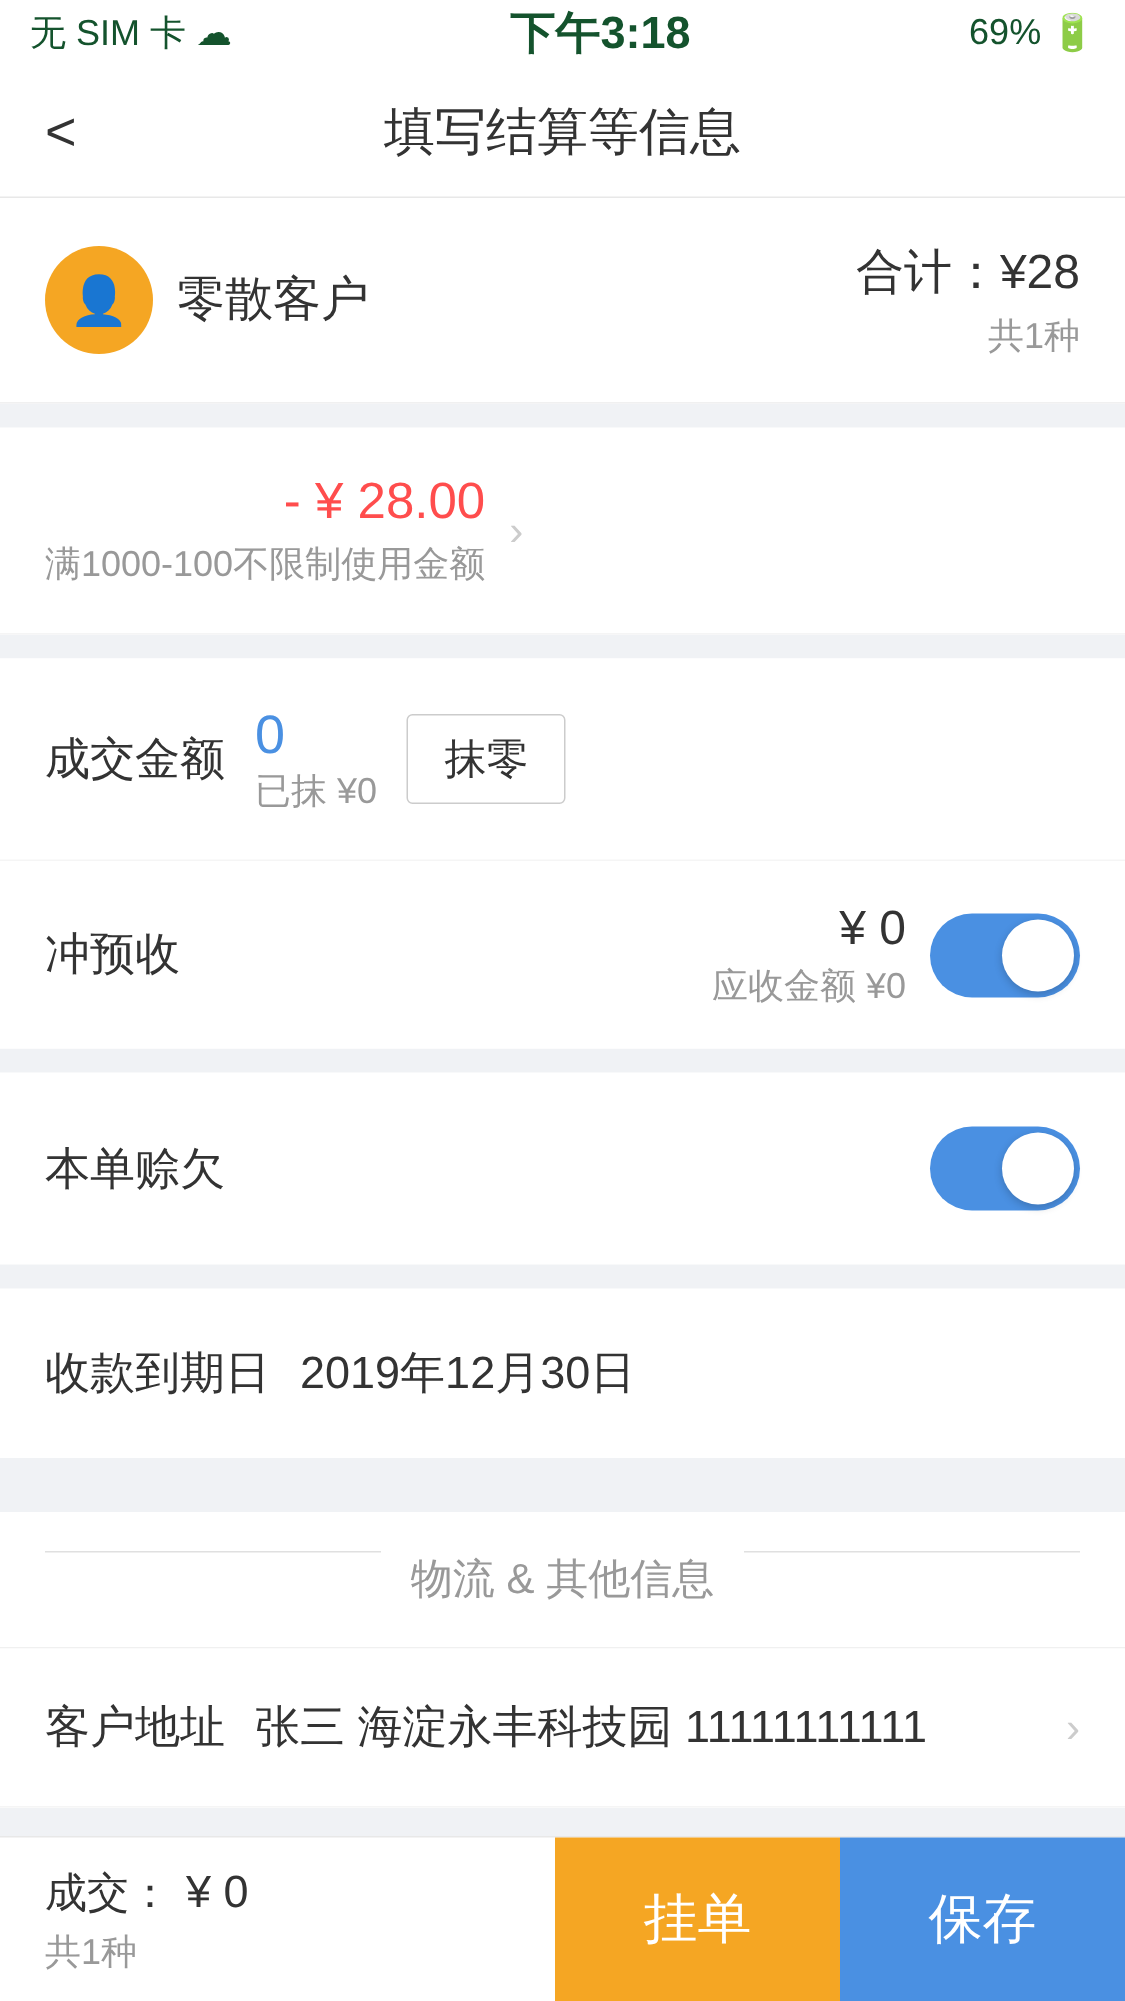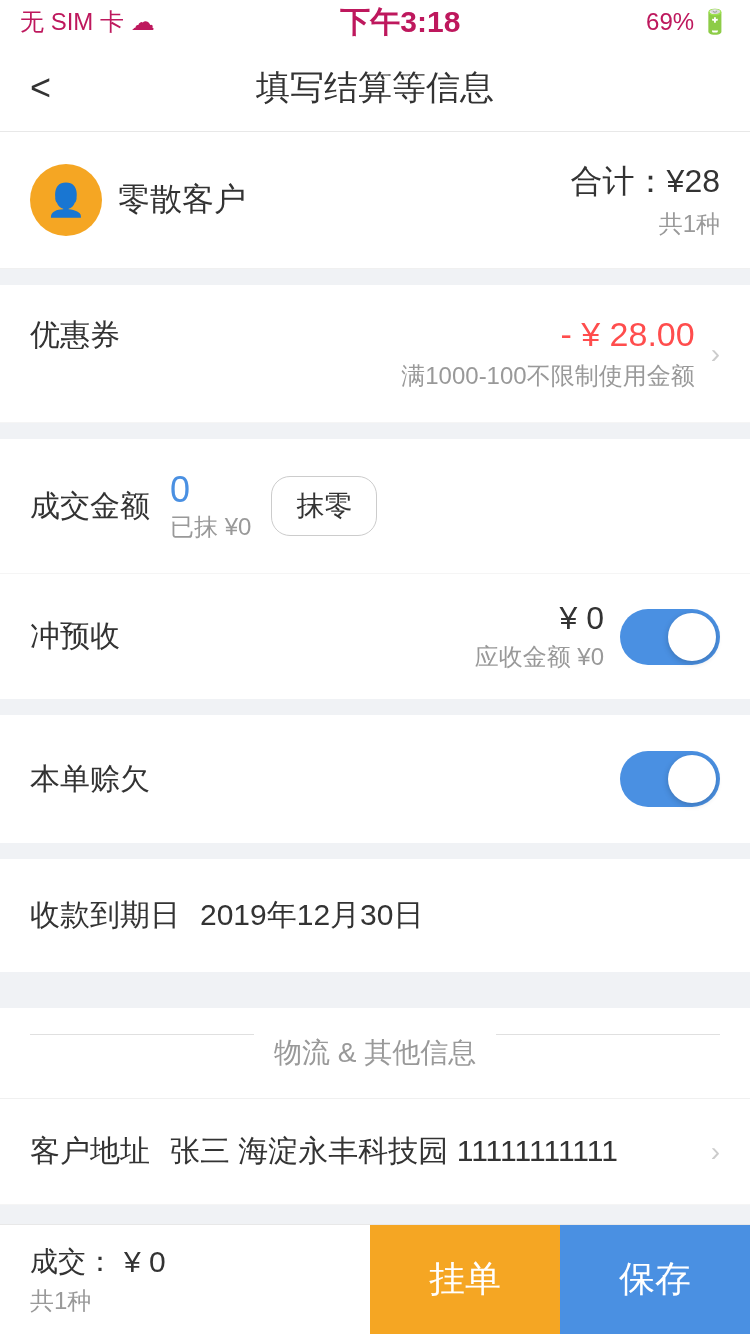--- a/index.html
+++ b/index.html
@@ -19,21 +19,21 @@
     
     .status-bar {
       width: 100%;
       height: 44px;
       background: #fff;
       display: flex;
       align-items: center;
       justify-content: space-between;
       padding: 0 20px;
       font-size: 24px;
-      color: #be185d;
+      color: #14532d;
     }
     .status-left { display: flex; align-items: center; gap: 8px; }
     .status-center { font-size: 30px; font-weight: 600; }
     .status-right { display: flex; align-items: center; gap: 6px; font-size: 24px; }
 
     
     .nav-bar {
       width: 100%;
       height: 88px;
       background: #fff;
@@ -124,21 +124,21 @@
     }
     .trans-right {
       display: flex;
       align-items: center;
       gap: 20px;
     }
     .trans-value { font-size: 36px; color: #4a90e2; }
     .trans-note { font-size: 24px; color: #999; text-align: right; }
     .round-btn {
       border: 1.5px solid #ccc;
-      border-radius: 19px;
+      border-radius: 4px;
       padding: 10px 24px;
       font-size: 28px;
       color: #333;
       background: #fff;
       cursor: pointer;
     }
 
     
     .prepay-row {
       background: #fff;
@@ -316,21 +316,20 @@
       <span class="customer-name">零散客户</span>
     </div>
     <div class="customer-right">
       <div class="customer-total">合计：¥28</div>
       <div class="customer-count">共1种</div>
     </div>
   </div>
 
   <div class="section">
     <div class="row-item">
-      <span class="row-label">优惠券</span>
       <div class="row-right">
         <div class="row-value-area">
           <div class="row-amount">- ¥ 28.00</div>
           <div class="row-discount-note">满1000-100不限制使用金额</div>
         </div>
         <span class="row-chevron">›</span>
       </div>
     </div>
   </div>
 

